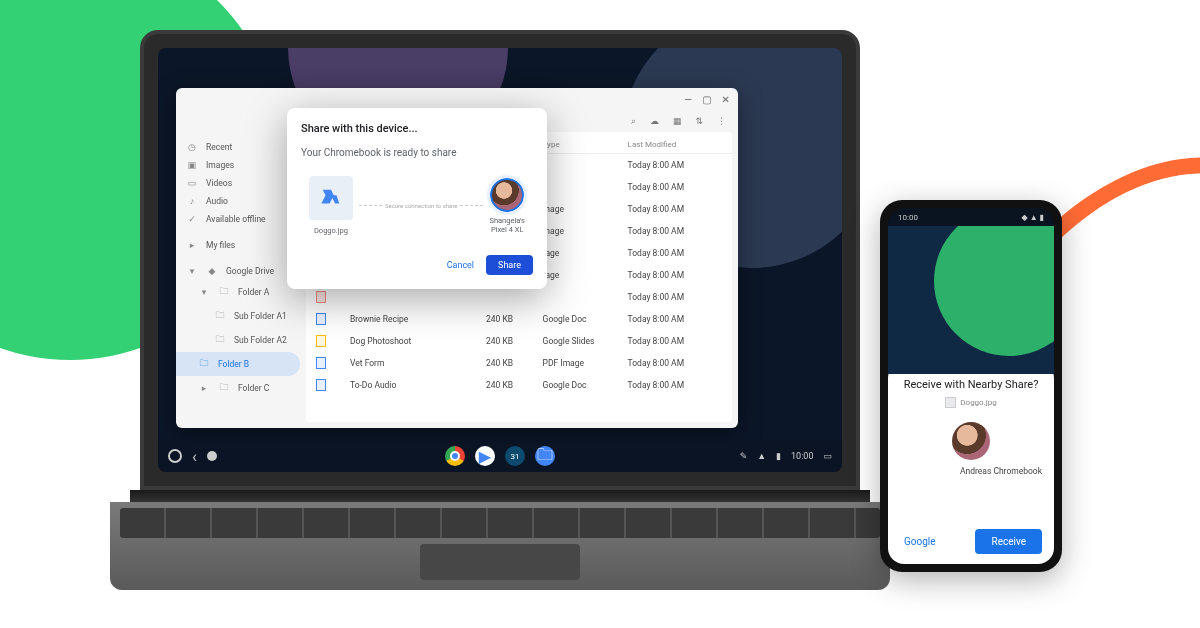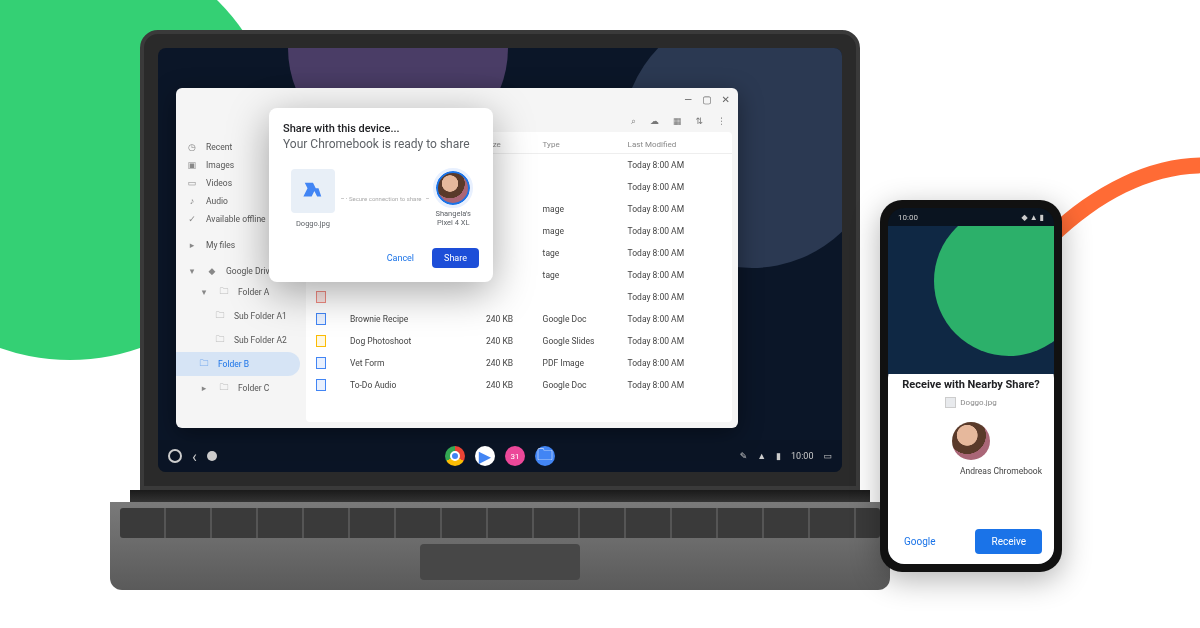--- a/index.html
+++ b/index.html
@@ -35,54 +35,54 @@
 .fp-row{display:flex;padding:5px 10px;font-size:8.5px;align-items:center}
 .col-name{flex:1.8;display:flex;align-items:center;gap:24px}
 .col-size{flex:.6}
 .col-type{flex:.9}
 .col-mod{flex:1}
 .file-ic{width:10px;height:12px;background:#e8eaed;border:1px solid #ccc;display:inline-block;position:relative}
 .file-ic.img{background:#fce8e6;border-color:#f28b82}
 .file-ic.doc{background:#e8f0fe;border-color:#4285f4}
 .file-ic.sld{background:#fef7e0;border-color:#fbbc04}
 
-.dialog{position:absolute;left:111px;top:60px;width:224px;background:#fff;border-radius:8px;box-shadow:0 10px 40px rgba(0,0,0,.35);padding:14px;font-size:9px;z-index:5}
+.dialog{position:absolute;left:129px;top:60px;width:260px;background:#fff;border-radius:8px;box-shadow:0 10px 40px rgba(0,0,0,.35);padding:14px;font-size:9px;z-index:5}
 .dlg-title{font-size:11px;font-weight:500;color:#202124}
-.dlg-sub{font-size:12px;color:#5f6368;margin-top:2px}
+.dlg-sub{font-size:10px;color:#5f6368;margin-top:12px}
 .dlg-body{display:flex;align-items:center;justify-content:space-between;padding:18px 8px 14px}
 .dlg-file{display:flex;flex-direction:column;align-items:center;gap:6px}
 .dlg-thumb{width:44px;height:44px;background:#e8eff7;border-radius:4px;display:flex;align-items:center;justify-content:center}
 .dlg-thumb svg{width:22px;height:22px;fill:#4285f4}
 .dlg-arrow{flex:1;height:1px;border-top:1px dashed #ccc;margin:0 6px;position:relative;font-size:6px;color:#aaa;text-align:center}
 .dlg-dev{display:flex;flex-direction:column;align-items:center;gap:4px}
 .avatar{width:34px;height:34px;border-radius:50%;background:radial-gradient(circle at 40% 35%,#e6b89c 0 30%,#5a3a2a 32% 55%,#a67 56% 100%);border:2px solid #1a73e8;position:relative;outline:3px solid #e8f0fe}
 .dlg-lbl{font-size:7.5px;color:#5f6368;text-align:center;line-height:1.2}
-.dlg-actions{display:flex;justify-content:flex-end;gap:6px;margin-top:6px}
+.dlg-actions{display:flex;justify-content:flex-end;margin-top:6px}
 .btn{padding:5px 12px;border-radius:4px;font-size:9px;border:none;cursor:pointer}
 .btn-text{background:none;color:#1a73e8}
 .btn-prim{background:#1d4ed8;color:#fff}
 
 .shelf{position:absolute;bottom:0;left:0;right:0;height:32px;background:rgba(10,20,35,.7);display:flex;align-items:center;padding:0 10px}
 .shelf-left{display:flex;gap:10px;align-items:center;color:#ccc;width:120px}
 .shelf-center{flex:1;display:flex;justify-content:center;gap:10px}
 .shelf-right{display:flex;gap:10px;align-items:center;color:#ccc;font-size:9px;width:120px;justify-content:flex-end}
 .app-ic{width:20px;height:20px;border-radius:50%;display:inline-block}
 .app-chrome{background:conic-gradient(#ea4335 0 120deg,#fbbc04 120deg 240deg,#34a853 240deg 360deg);position:relative}
 .app-chrome::after{content:'';position:absolute;inset:5px;background:#4285f4;border-radius:50%;border:2px solid #fff}
 .app-play{background:#fff}
-.app-cal{background:#ec4899}
+.app-cal{background:#0c4a6e}
 .app-files{background:#4285f4}
 
 .phone{position:absolute;right:138px;top:200px;width:182px;height:372px;background:#111;border-radius:22px;padding:8px;z-index:3;box-shadow:0 8px 30px rgba(0,0,0,.3)}
 .phone-screen{width:100%;height:100%;background:#0a1420;border-radius:16px;overflow:hidden;display:flex;flex-direction:column}
 .ph-status{height:18px;display:flex;justify-content:space-between;align-items:center;padding:0 10px;color:#ccc;font-size:8px}
 .ph-wall{height:148px;background:#0f2844;position:relative;overflow:hidden}
 .ph-blob{position:absolute;right:-30px;top:-20px;width:150px;height:150px;background:#2cb06a;border-radius:50%}
 .ph-sheet{flex:1;background:#fff;border-radius:14px 14px 0 0;display:flex;flex-direction:column;padding:14px 12px 10px;margin-top:-10px}
-.ph-title{font-size:11px;color:#202124;text-align:center;font-weight:700}
+.ph-title{font-size:11px;color:#202124;text-align:center;font-weight:400}
 .ph-file{font-size:8px;color:#888;text-align:center;margin-top:6px;display:flex;align-items:center;justify-content:center;gap:4px}
 .ph-file::before{content:'';width:9px;height:9px;background:#e8eaed;border:1px solid #ccc;display:inline-block}
 .ph-av{width:38px;height:38px;border-radius:50%;background:radial-gradient(circle at 40% 35%,#e6b89c 0 30%,#5a3a2a 32% 55%,#a67 56% 100%);margin:14px auto 6px}
 .ph-name{font-size:8.5px;color:#444;text-align:right}
 .ph-actions{margin-top:auto;display:flex;justify-content:space-between;align-items:center}
 .ph-btn-t{color:#1a73e8;font-size:10px;background:none;border:none;padding:6px 4px;cursor:pointer}
 .ph-btn-p{background:#1a73e8;color:#fff;border:none;padding:7px 16px;border-radius:4px;font-size:10px;cursor:pointer}
 </style>
 </head>
 <body>

